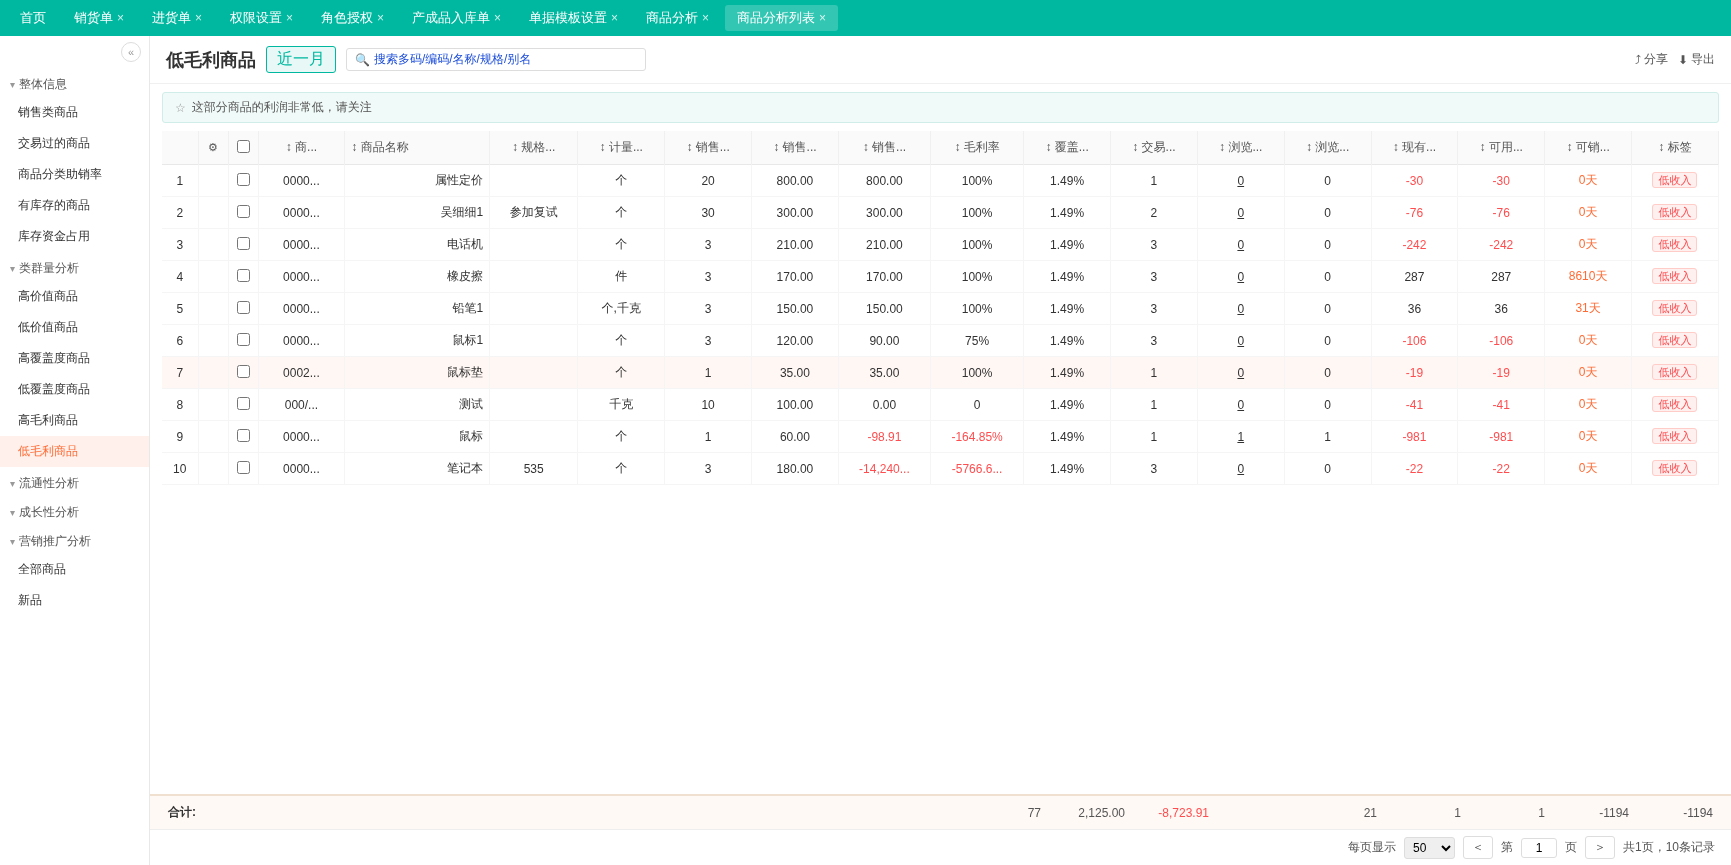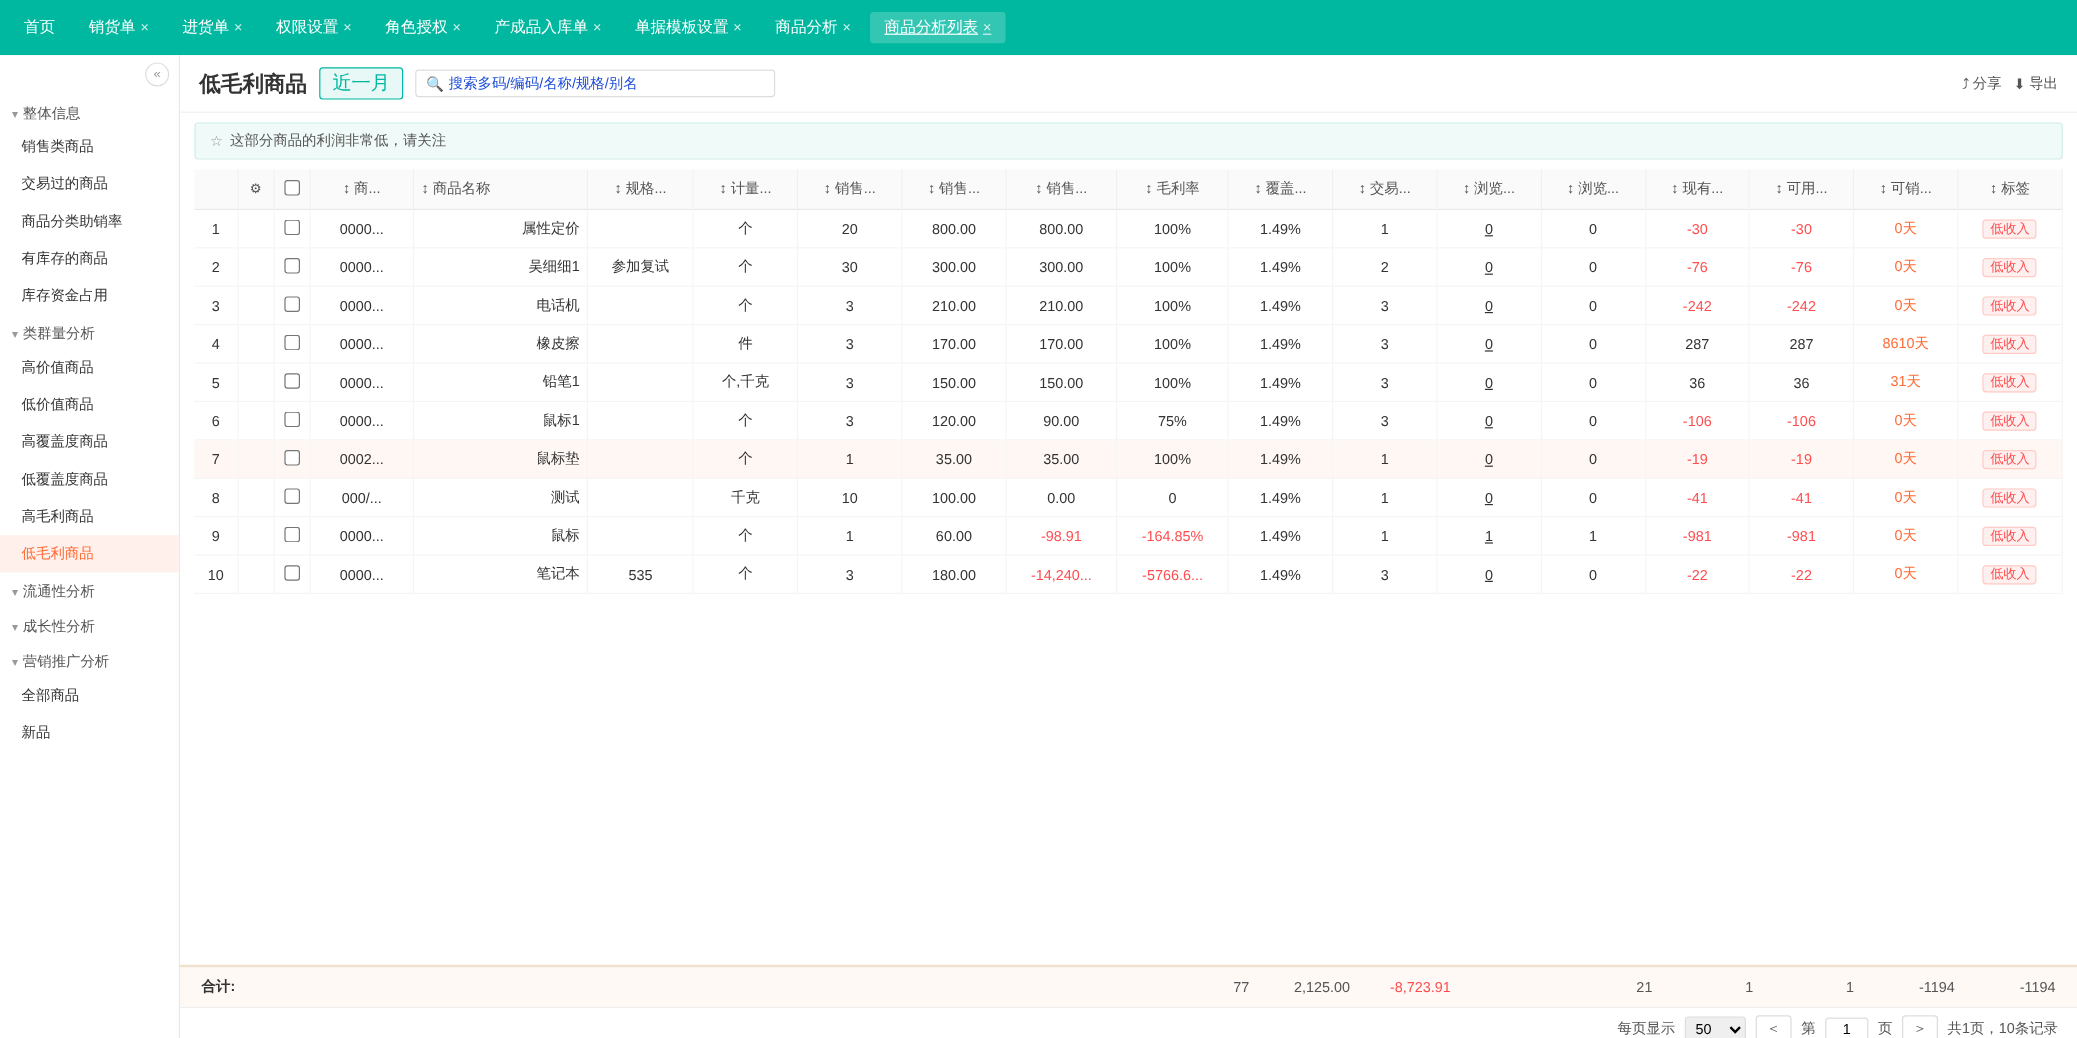--- a/index.html
+++ b/index.html
@@ -1,35 +1,35 @@
 <!DOCTYPE html>
 <html><head>
   <meta charset="utf-8">
   <style>
     * { box-sizing: border-box; margin: 0; padding: 0; font-family: 'Microsoft YaHei', Arial, sans-serif; font-size: 12px; }
     body { background: #f5f5f5; overflow: hidden; width: 1731px; height: 865px; }
 
     
     .top-nav {
       background: #00b8a0;
-      height: 46px;
+      height: 36px;
       display: flex;
       align-items: center;
       padding: 0 8px;
       gap: 4px;
     }
     .nav-item {
       color: #fff;
       padding: 4px 12px;
       cursor: pointer;
       border-radius: 3px;
       white-space: nowrap;
       font-size: 13px;
     }
-    .nav-item.active { background: rgba(255,255,255,0.2); text-decoration: underline; }
+    .nav-item.active { background: rgba(255,255,255,0.2); }
     .nav-item .close { margin-left: 4px; opacity: 0.8; }
 
     
     .main-layout {
       display: flex;
       height: calc(865px - 36px);
     }
 
     
     .sidebar {

